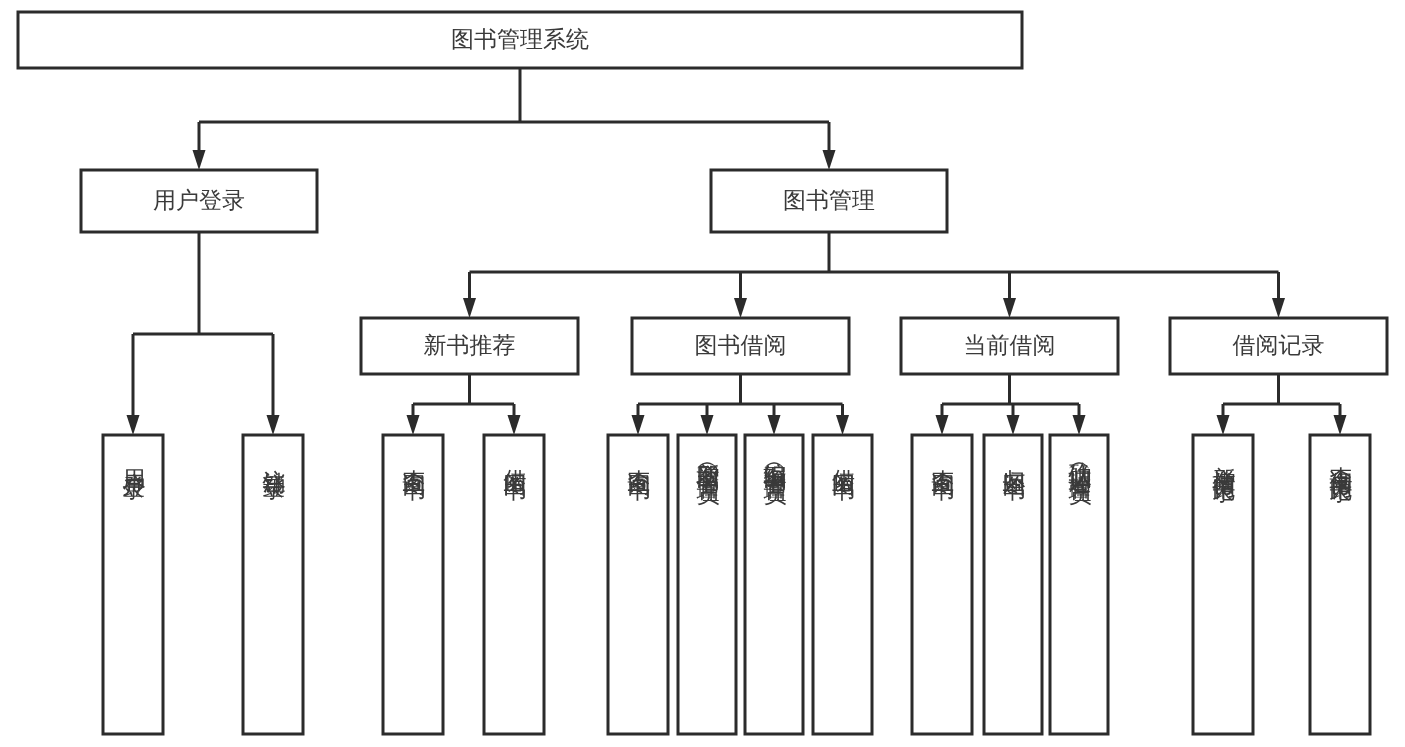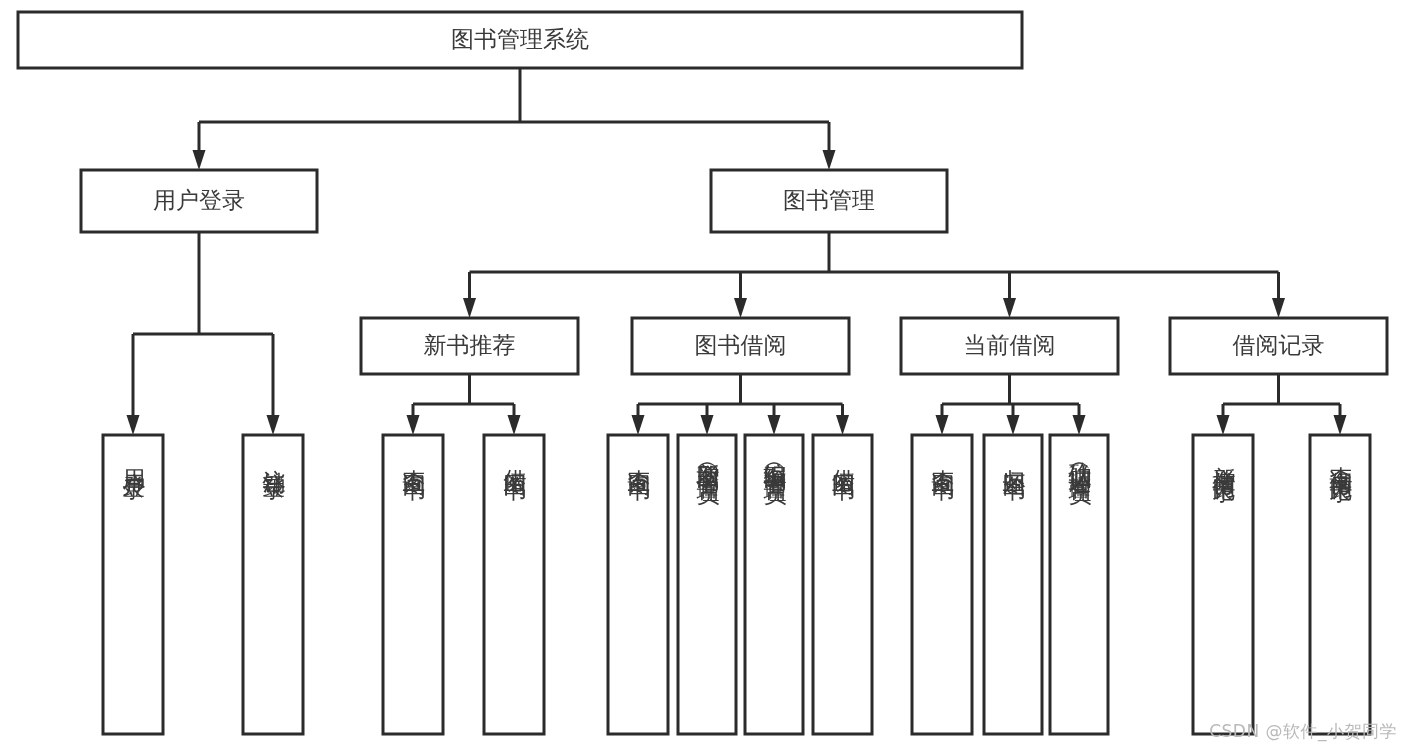--- a/index.html
+++ b/index.html
@@ -209,15 +209,14 @@
           <rect x="1193" y="435" width="60" height="299" class="node-rect"></rect>
           <text x="1223" y="457" class="node-label vert" dominant-baseline="hanging" text-anchor="middle">新增借阅记录</text>
         </g>
         <g>
           <rect x="1310" y="435" width="60" height="299" class="node-rect"></rect>
           <text x="1340" y="457" class="node-label vert" dominant-baseline="hanging" text-anchor="middle">查询借阅记录</text>
         </g>
       </g>
   </svg>
 
-  <div class="watermark">CSDN @软件_小贺同学</div>
 
 </div>
 
 </body></html>

